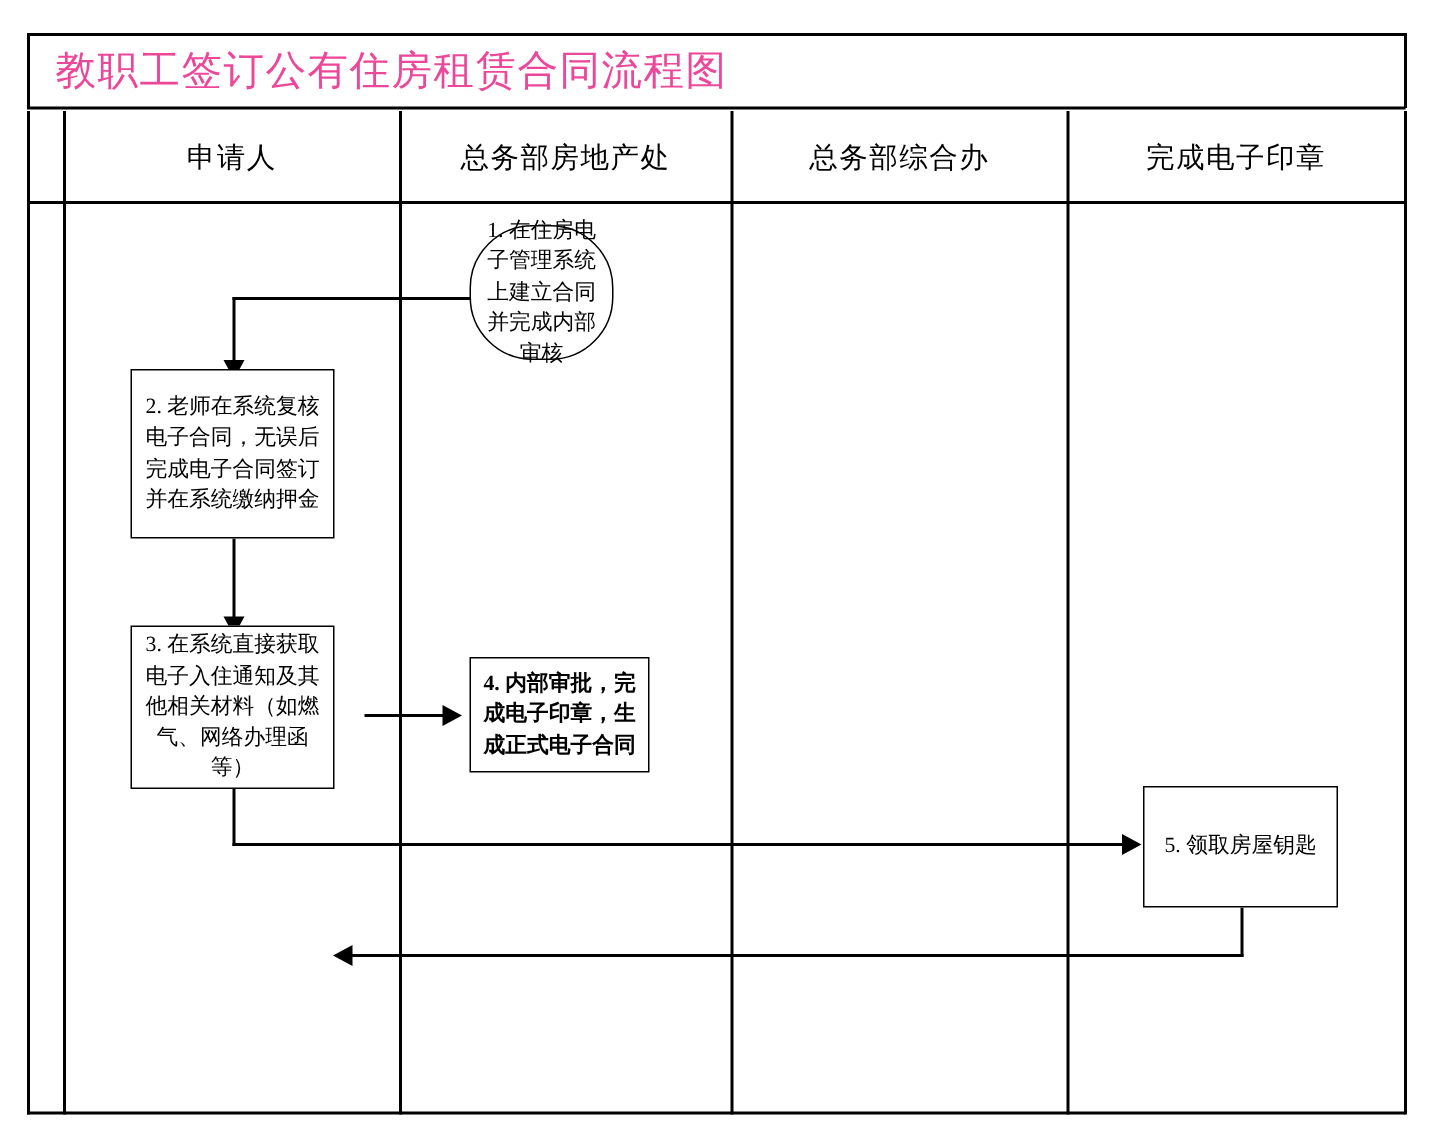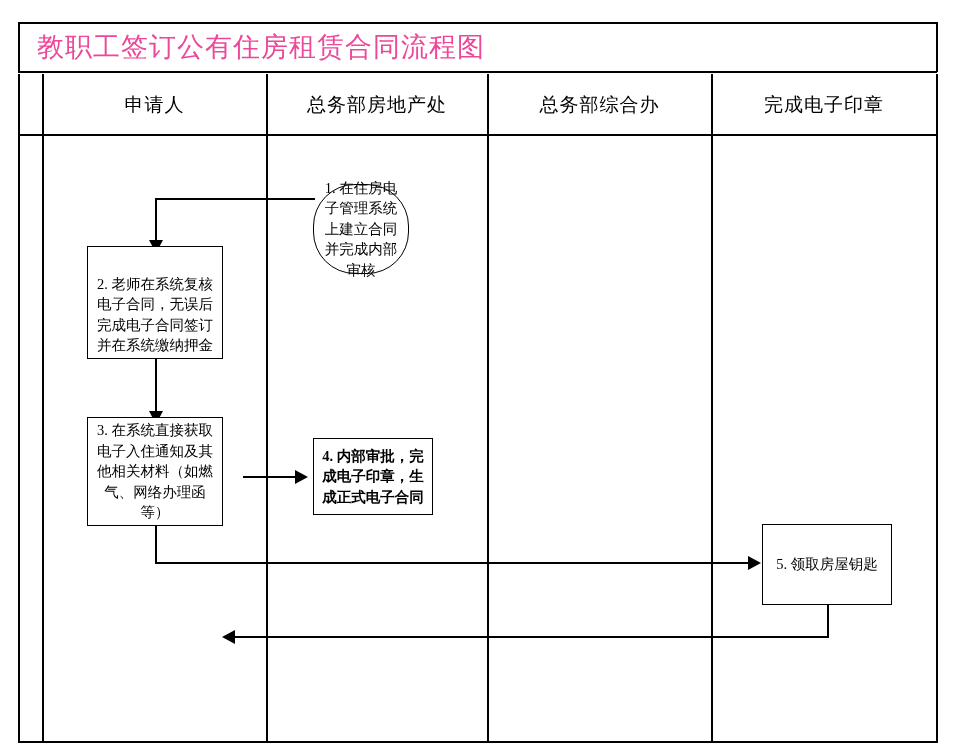--- a/index.html
+++ b/index.html
@@ -66,21 +66,21 @@
     display: flex;
     align-items: center;
     justify-content: center;
     text-align: center;
     font-size: 14.5px;
     line-height: 1.42;
     color: #000;
     padding: 2px 4px;
     z-index: 5;
   }
-  .node.rounded { border-radius: 42px; margin-top: 34px; }
+  .node.rounded { border-radius: 42px; }
   .node.pill { border-radius: 999px; }
   .node .node-text { display: block; width: 100%; }
 
   
   .conn {
     position: absolute;
     background: #000;
     z-index: 3;
   }
   .conn.v { width: 1.6px; }
@@ -151,21 +151,21 @@
   <div class="arrow right" style="left:748px; top:556px;"></div>
 
   <div class="conn v" style="left:827px; top:605px; height:33px;"></div>
   <div class="conn h" style="left:233px; top:636px; width:596px;"></div>
   <div class="arrow left" style="left:222px; top:630px;"></div>
 
   <div class="node rounded" style="left:313px; top:150px; width:96px; height:90px;">
     <span class="node-text">1. 在住房电子管理系统上建立合同并完成内部审核</span>
   </div>
 
-  <div class="node" style="left:87px; top:246px; width:136px; height:113px;align-items:flex-end;">
+  <div class="node" style="left:87px; top:246px; width:136px; height:113px;">
     <span class="node-text">2. 老师在系统复核电子合同，无误后完成电子合同签订并在系统缴纳押金</span>
   </div>
 
   <div class="node" style="left:87px; top:417px; width:136px; height:109px;">
     <span class="node-text">3. 在系统直接获取电子入住通知及其他相关材料（如燃气、网络办理函等）</span>
   </div>
 
   <div class="node" style="left:313px; top:438px; width:120px; height:77px;font-weight:bold;">
     <span class="node-text">4. 内部审批，完成电子印章，生成正式电子合同</span>
   </div>

